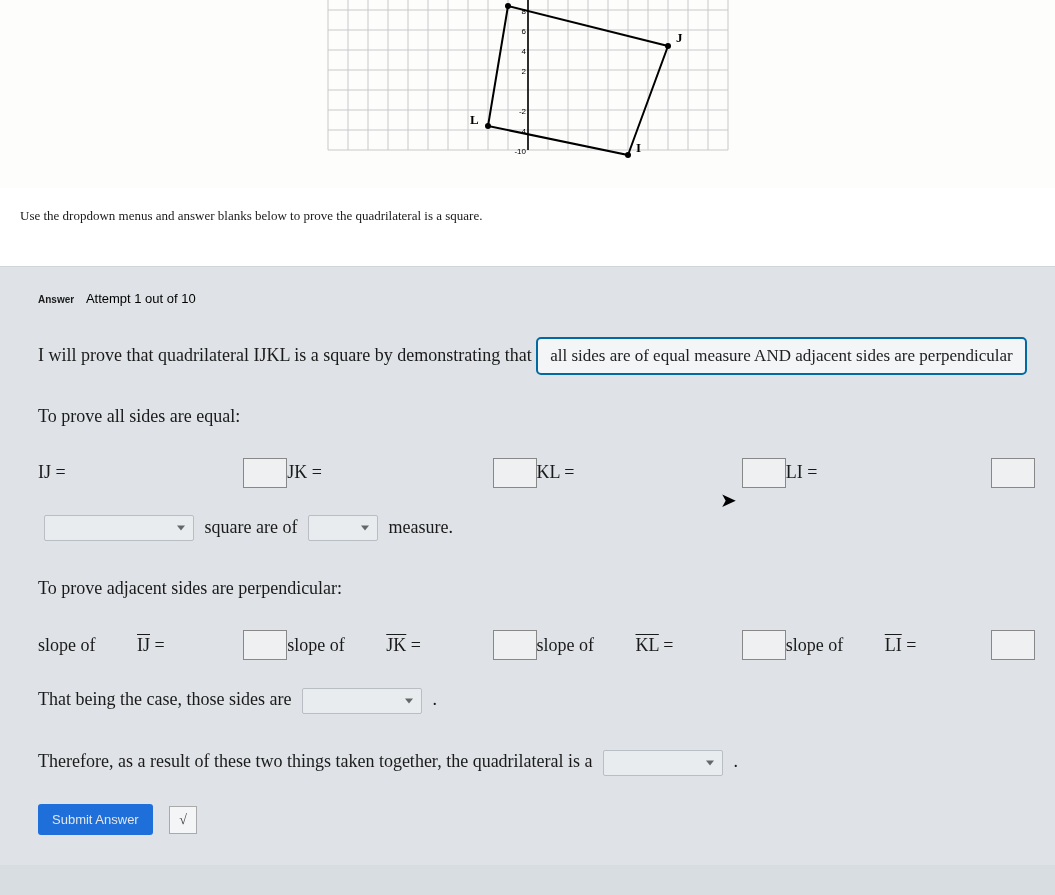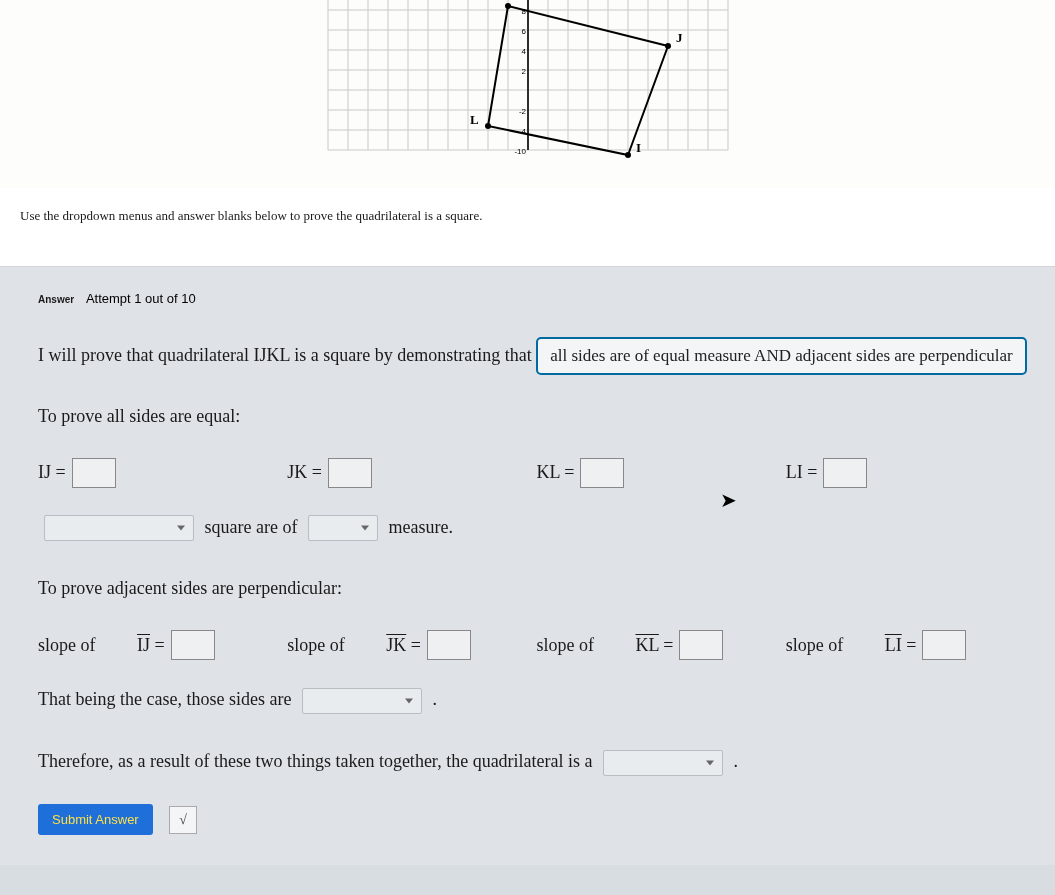--- a/index.html
+++ b/index.html
@@ -35,21 +35,21 @@
     border-top: 1px solid #cfd4d9;
   }
   .answer-header {
     font-size: 15px;
     margin-bottom: 28px;
   }
   .answer-header b { font-weight: bold; font-family: Arial, sans-serif; font-size:10px;}
   .attempt { color:#000000; font-size:13px; font-family: Arial, sans-serif; margin-left:8px;}
   .line { margin: 10px 0 28px 0; }
   .row { display:flex; align-items:center; flex-wrap:wrap; gap:0; margin-bottom:26px;}
-  .eqcol { flex:1 1 25%; min-width:200px; display:flex; align-items:center; gap:6px;}
+  .eqcol { flex:1 1 25%; min-width:200px; display:flex; align-items:center; gap:6px;justify-content:space-between;}
   .blank-box {
     display:inline-block;
     width: 44px; height: 30px;
     background:#eef0f2;
     border:1px solid #888;
     vertical-align:middle;
   }
   .dd {
     display:inline-block;
     min-width: 150px;
@@ -78,21 +78,21 @@
     background:#f3f5f7;
     padding:4px 12px;
     border-radius:5px;
     color:#222;
     font-size:17px;
   }
   .overline { text-decoration: overline; margin-left: 37px; }
   .submit-btn {
     display:inline-block;
     background:#1e6fd9;
-    color:#fde047;
+    color:#e5e5e5;
     font-family: Arial, sans-serif;
     font-size:13px;
     padding:8px 14px;
     border-radius:3px;
     border:none;
     cursor:pointer;
   }
   .check-box {
     display:inline-block;
     width:28px;height:28px;

